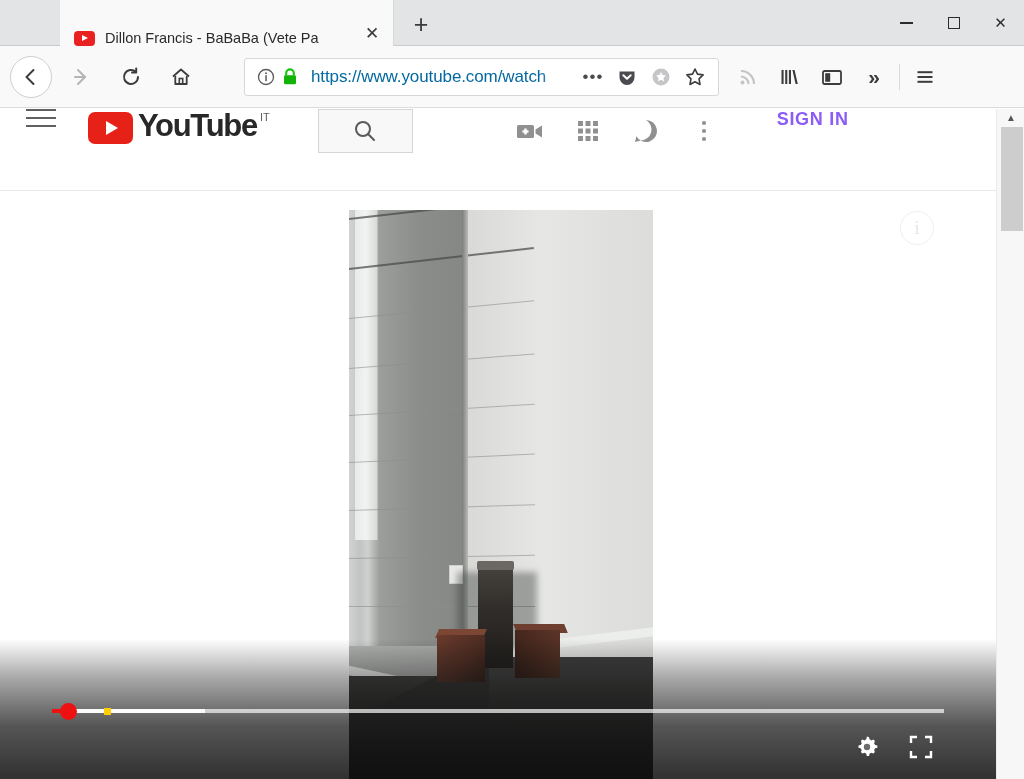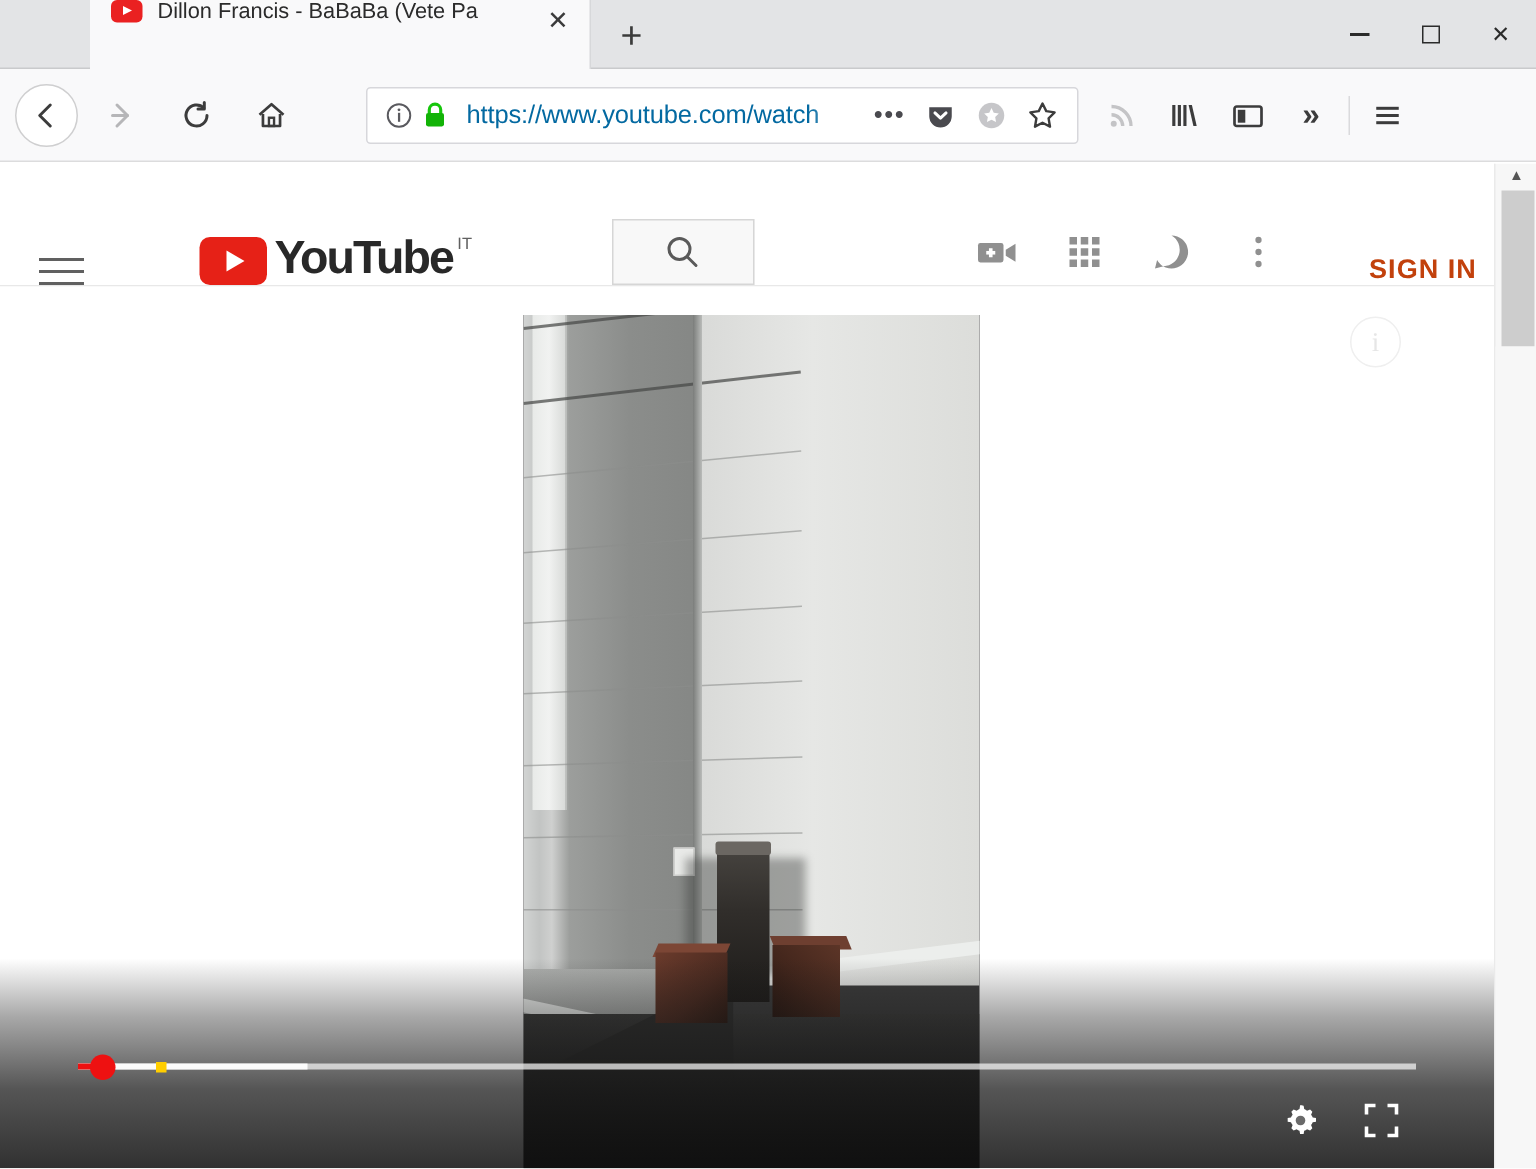--- a/index.html
+++ b/index.html
@@ -14,21 +14,21 @@
   
   .tabstrip {
     position: absolute; left: 0; top: 0; width: 1024px; height: 46px;
     background: #e3e4e6;
     border-bottom: 1px solid #c9cacc;
   }
   .tab {
     position: absolute; left: 60px; top: 0; width: 334px; height: 46px;
     background: #f9f9fa;
     border-right: 1px solid #d7d8da;
-    display: flex; align-items: flex-start; padding: 0 8px 0 14px;
+    display: flex; align-items: flex-end; padding: 0 8px 0 14px;
     box-shadow: inset 0 2px 0 0 #f9f9fa;
   }
   .tab-favicon {
     width: 21px; height: 15px; border-radius: 4px; background: #ea2121;
     flex: 0 0 auto; position: relative; margin-right: 10px;
   }
   .tab-favicon::after {
     content: ""; position: absolute; left: 8px; top: 4px;
     border-left: 6px solid #fff;
     border-top: 3.5px solid transparent;
@@ -94,21 +94,21 @@
   
   .content {
     position: absolute; left: 0; top: 109px; width: 1024px; height: 670px;
     background: #ffffff; overflow: hidden;
   }
 
   
   .yt-head {
     position: absolute; left: 0; top: 0; width: 996px; height: 82px;
     background: #ffffff; border-bottom: 1px solid #e8e8e8;
-    display: flex; align-items: flex-end; gap: 45px;
+    display: flex; align-items: flex-start;
   }
   .yt-burger { width: 56px; margin-left: 26px; display:flex; flex-direction:column; gap:6px; }
   .yt-burger i { display:block; width: 30px; height: 2px; background: #606060; }
   .yt-logo { display: flex; align-items: flex-start; margin-left: 6px; }
   .yt-logo-box {
     width: 45px; height: 32px; background: #e62117; border-radius: 7px;
     position: relative; margin-top: 3px;
   }
   .yt-logo-box::after {
     content: ""; position: absolute; left: 18px; top: 9px;
@@ -129,21 +129,21 @@
     font-size: 19px; color: #222; white-space: nowrap; overflow: hidden;
     background: #fff;
   }
   .yt-search-btn {
     width: 95px; height: 44px; border: 1px solid #d6d6d6; background: #f8f8f8;
     display: flex; align-items: center; justify-content: center; color: #5a5a5a;
   }
   .yt-icons { display: flex; align-items: center; margin-left: 88px; }
   .yt-ic { width: 58px; height: 44px; display: flex; align-items: center; justify-content: center; color: #909090; }
   .yt-signin {
-    font-size: 18px; font-weight: bold; color: #c2410c;
+    margin-left: 44px; font-size: 18px; font-weight: bold; color: #8b5cf6;
     letter-spacing: 0.7px;
   }
 
   
   .player {
     position: absolute; left: 0; top: 82px; width: 996px; height: 588px;
     background: #ffffff; overflow: hidden;
   }
   .video-frame {
     position: absolute; left: 349px; top: 19px; width: 304px; height: 569px;

